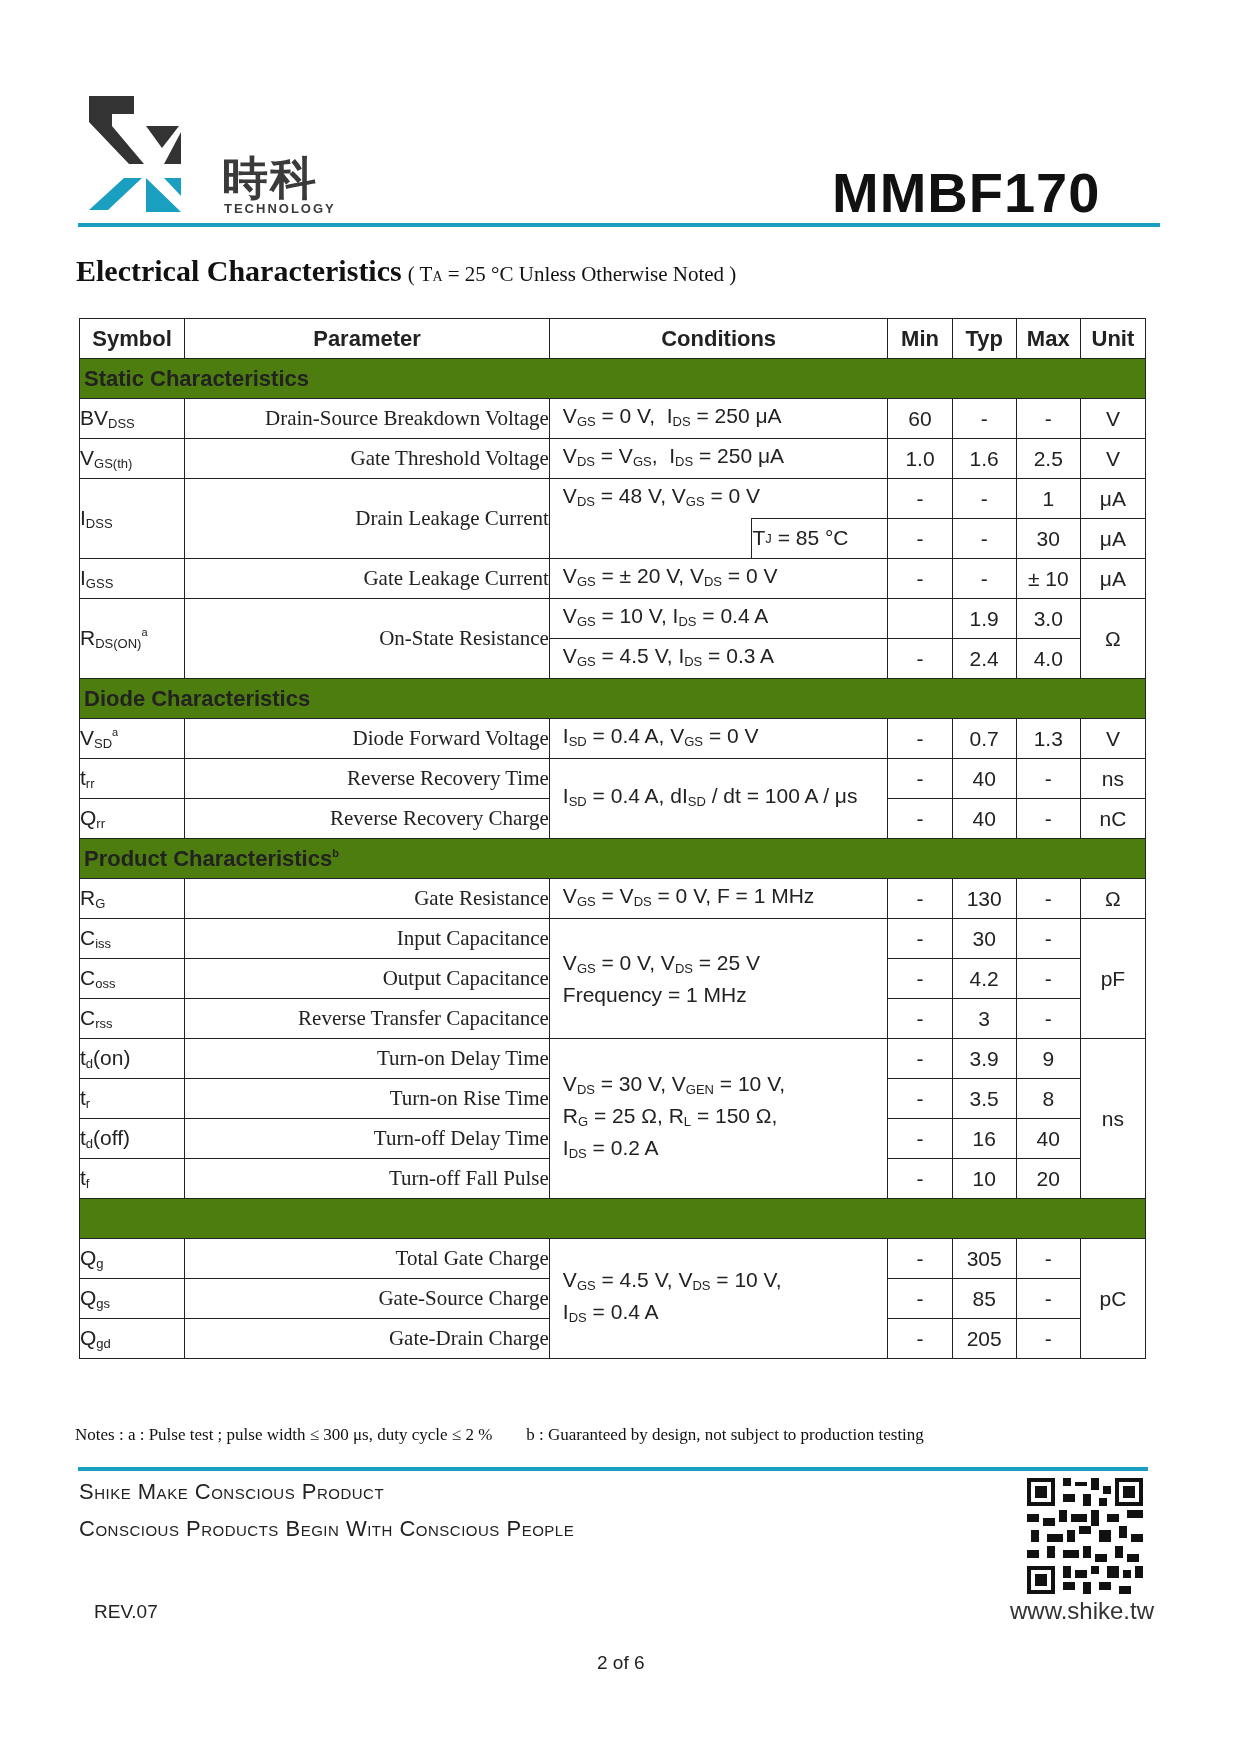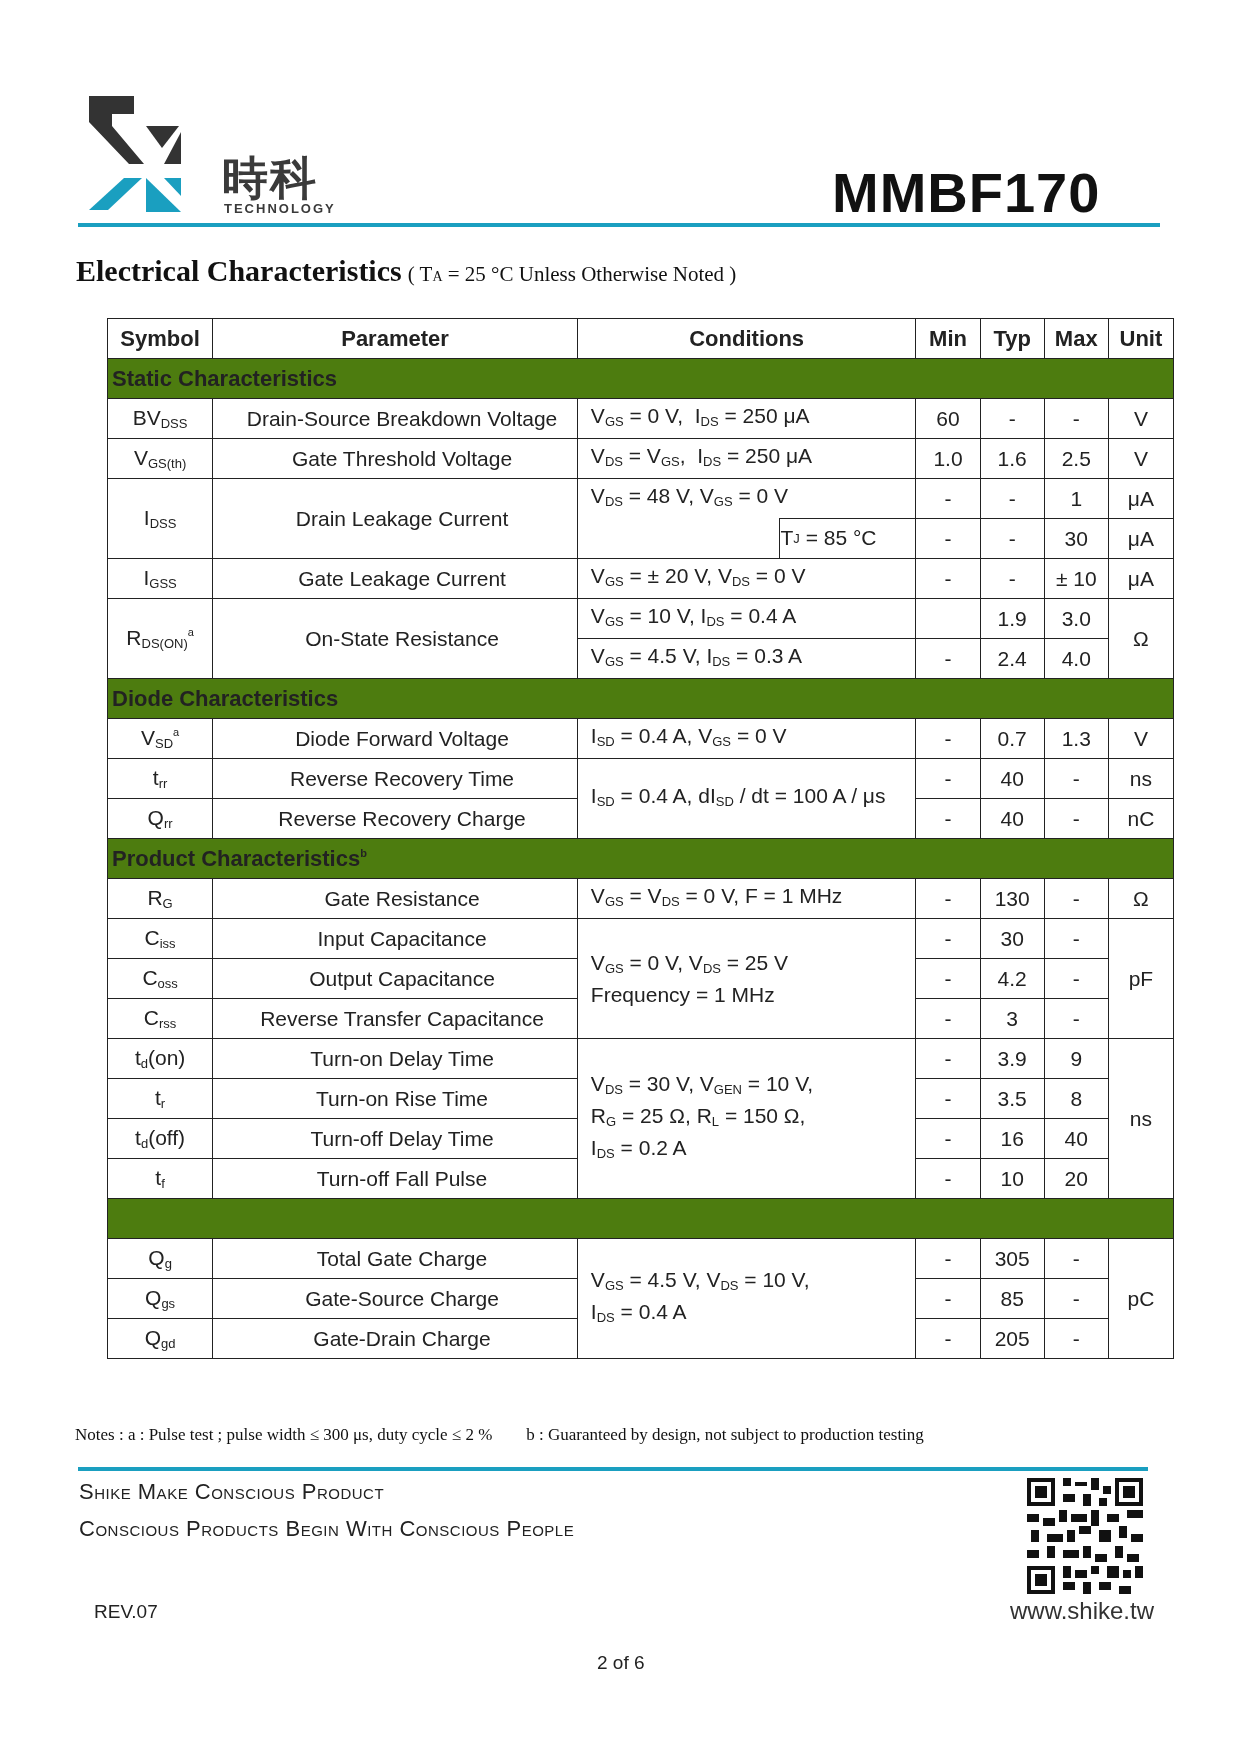--- a/index.html
+++ b/index.html
@@ -12,25 +12,25 @@
   #brand-en { left:224px; top:201px; font-size:13px; font-weight:bold; letter-spacing:2px; color:#3a3a3a; }
   #part-no { left:820px; top:160px; font-size:56px; font-weight:bold; color:#111; letter-spacing:1px;margin-left:12px; }
   #header-rule { left:78px; top:223px; width:1082px; height:4px; background:#1a9fc0; }
 
   
   #section-heading { left:76px; top:254px; font-family:"Liberation Serif", serif; }
   #section-heading .big { font-size:30px; font-weight:bold; }
   #section-heading .small { font-size:21px; margin-left:6px; }
 
   
-  #spec-table { left:79px; top:318px; width:1067px; border-collapse:collapse; table-layout:fixed;margin-left:28px; }
+  #spec-table { left:79px; top:318px; width:1067px; border-collapse:collapse; table-layout:fixed; }
   #spec-table td, #spec-table th { border:1.5px solid #222; font-size:21px; height:39px; padding:0; vertical-align:middle; color:#222; }
   #spec-table th { font-weight:bold; font-size:22px; text-align:center; }
-  #spec-table td.sym { text-align:center; }
-  #spec-table td.par { padding-left:14px; text-align:center; }
+  #spec-table td.sym { }
+  #spec-table td.par { padding-left:14px; text-align:right;font-family:Liberation Serif, serif; }
   #spec-table td.cond { padding-left:13px; text-align:left; line-height:26px; }
   #spec-table td.num { text-align:center; }
   #spec-table tr.group td { background:#4d7c0f; font-weight:bold; font-size:22px; padding-left:4px; text-align:left; }
   sub { font-size:13px; vertical-align:-3px; }
   sup { font-size:11px; vertical-align:9px; }
 
   
   #notes { left:75px; top:1425px; font-family:"Liberation Serif", serif; font-size:17px; color:#111; white-space:pre; }
   #footer-rule { left:78px; top:1467px; width:1070px; height:4px; background:#1a9fc0; }
   .slogan { left:79px; font-size:22px; color:#222; font-variant:small-caps; letter-spacing:0.5px; }

